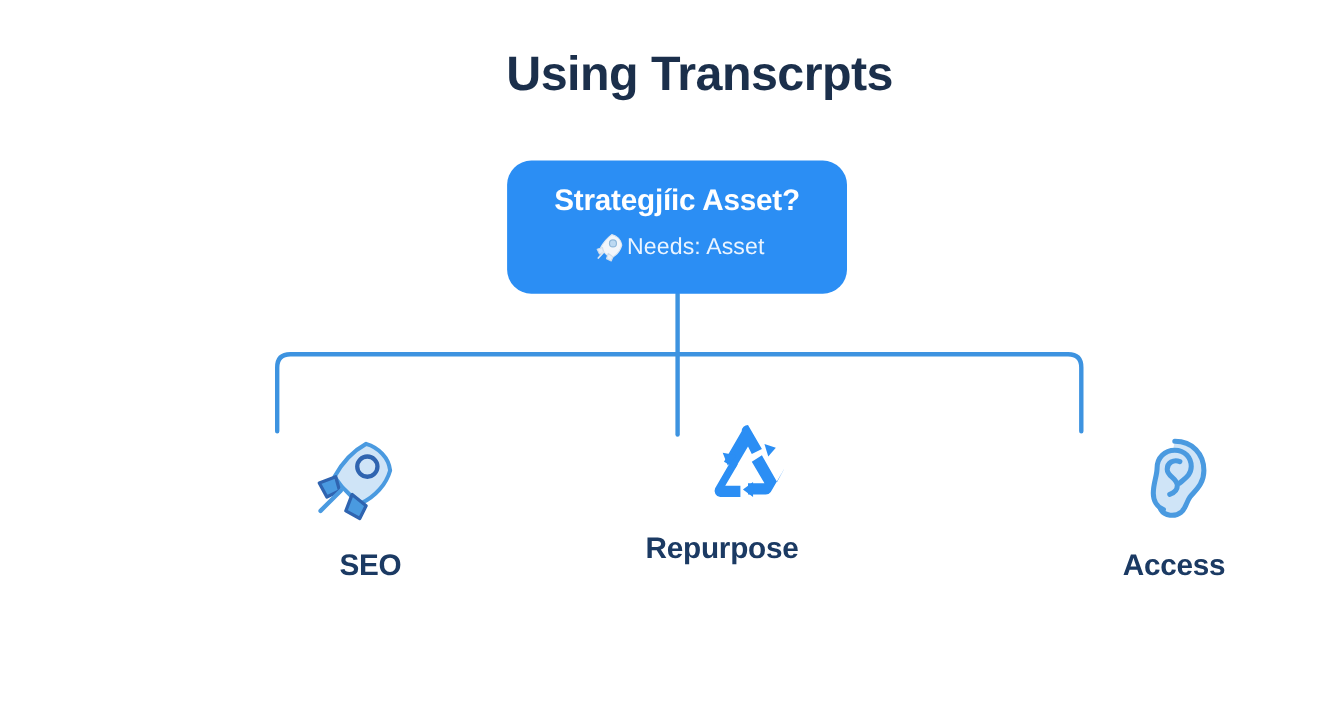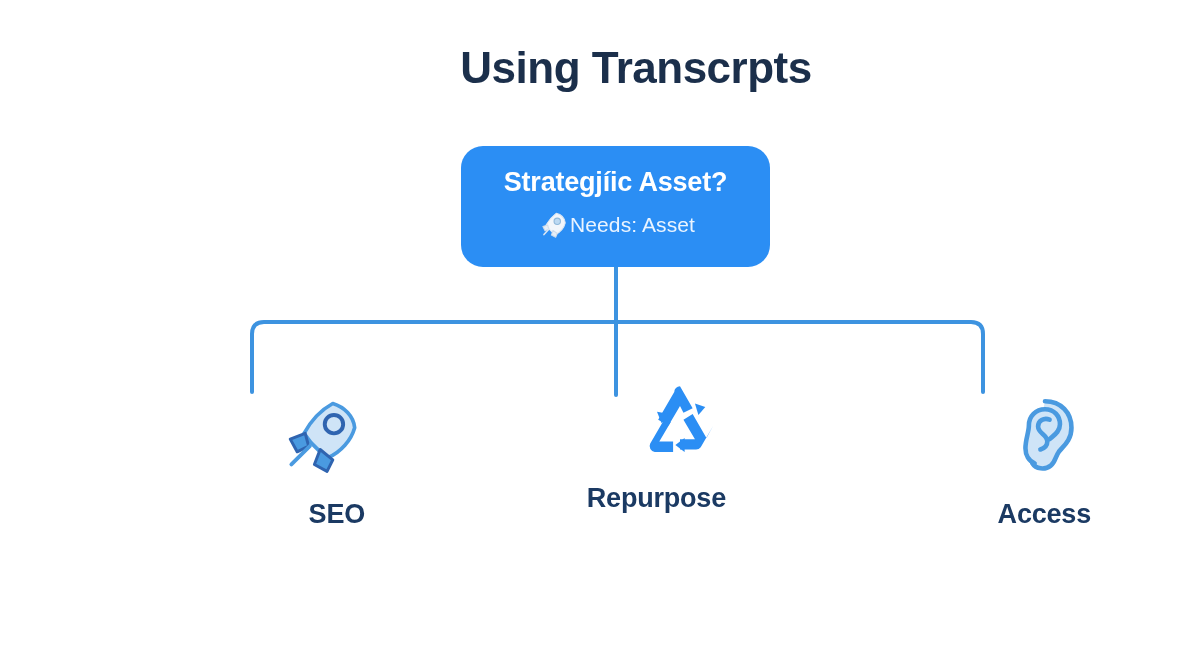--- a/index.html
+++ b/index.html
@@ -107,21 +107,21 @@
     margin-top: 16px;
     font-size: 27px;
     font-weight: 700;
     color: #1b3a63;
     letter-spacing: -0.2px;
     text-align: center;
     line-height: 1.1;
   }
   #leaf-seo       { left: 145px; top: 392px; }
   #leaf-repurpose { left: 506px; top: 376px; }
-  #leaf-access    { left: 871px; top: 392px; }
+  #leaf-access    { left: 894px; top: 392px; }
 </style>
 </head>
 <body>
 
 <div id="canvas">
 
   <div id="page-title">Using Transcrpts</div>
 
   <svg id="connectors" viewBox="0 0 1200 648" width="1200" height="648" fill="none">
 

